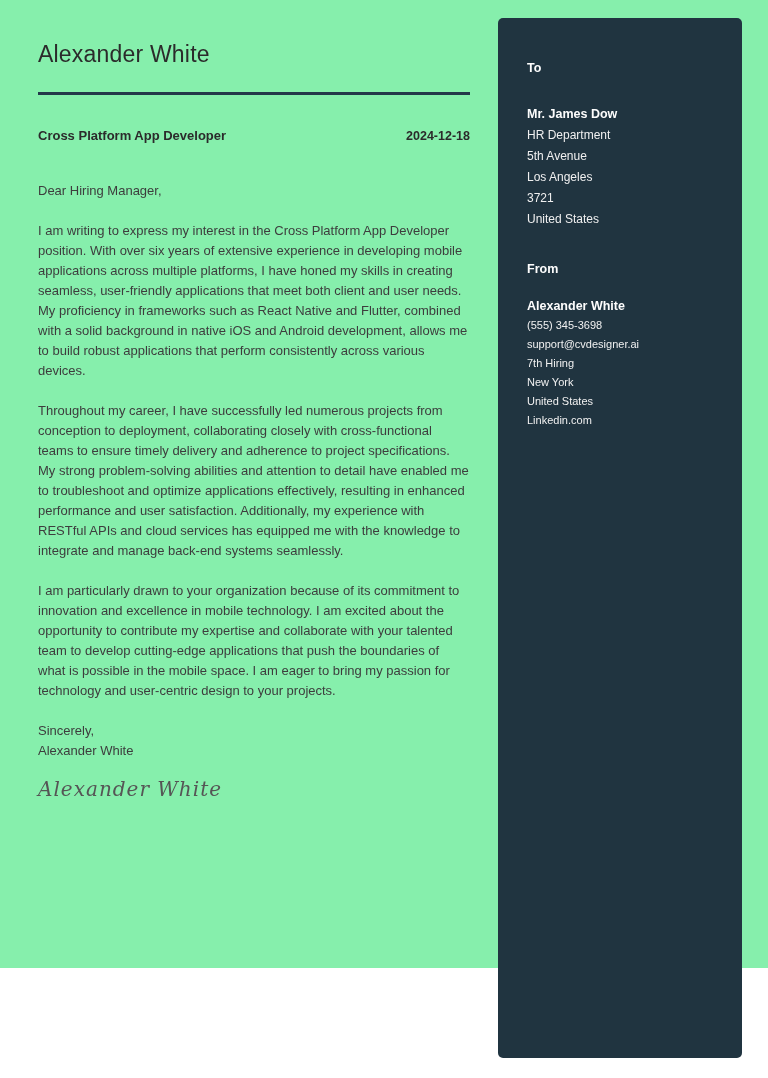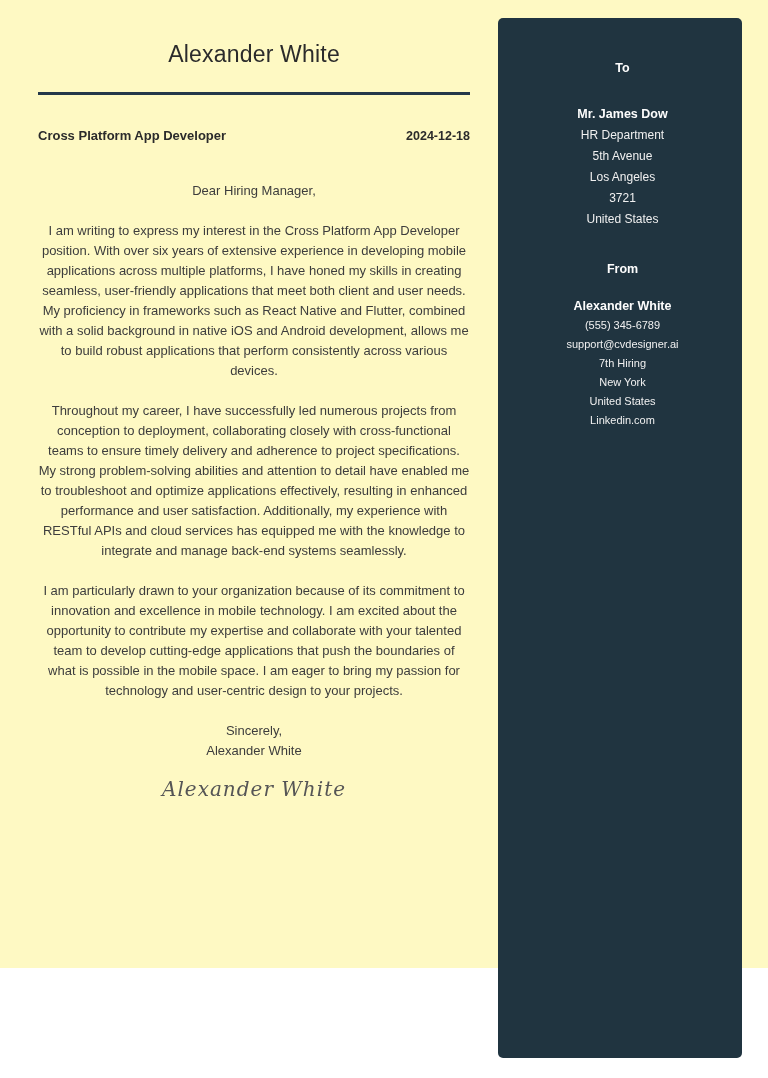--- a/index.html
+++ b/index.html
@@ -4,21 +4,21 @@
 <style>
   * { margin: 0; padding: 0; box-sizing: border-box; }
   html, body { background: #ffffff; }
   body {
     width: 768px;
     height: 1078px;
     position: relative;
     font-family: "Liberation Sans", sans-serif;
     overflow: hidden;
   }
-  .page { position: relative; width: 768px; height: 968px; background: #fef9c3; text-align: center; }
+  .page { position: relative; width: 768px; height: 968px; background: #86efac; }
 
   
   .main {
     position: absolute;
     left: 38px;
     top: 41px;
     width: 432px;
   }
   .name-heading {
     font-size: 23px;
@@ -149,21 +149,21 @@
       <div class="side-line">HR Department</div>
       <div class="side-line">5th Avenue</div>
       <div class="side-line">Los Angeles</div>
       <div class="side-line">3721</div>
       <div class="side-line">United States</div>
     </section>
 
     <section class="from-section from-block">
       <div class="side-section-label">From</div>
       <div class="side-name">Alexander White</div>
-      <div class="side-line">(555) 345-6789</div>
+      <div class="side-line">(555) 345-3698</div>
       <div class="side-line">support@cvdesigner.ai</div>
       <div class="side-line">7th Hiring</div>
       <div class="side-line">New York</div>
       <div class="side-line">United States</div>
       <div class="side-line">Linkedin.com</div>
     </section>
 
   </aside>
 
 </div>

